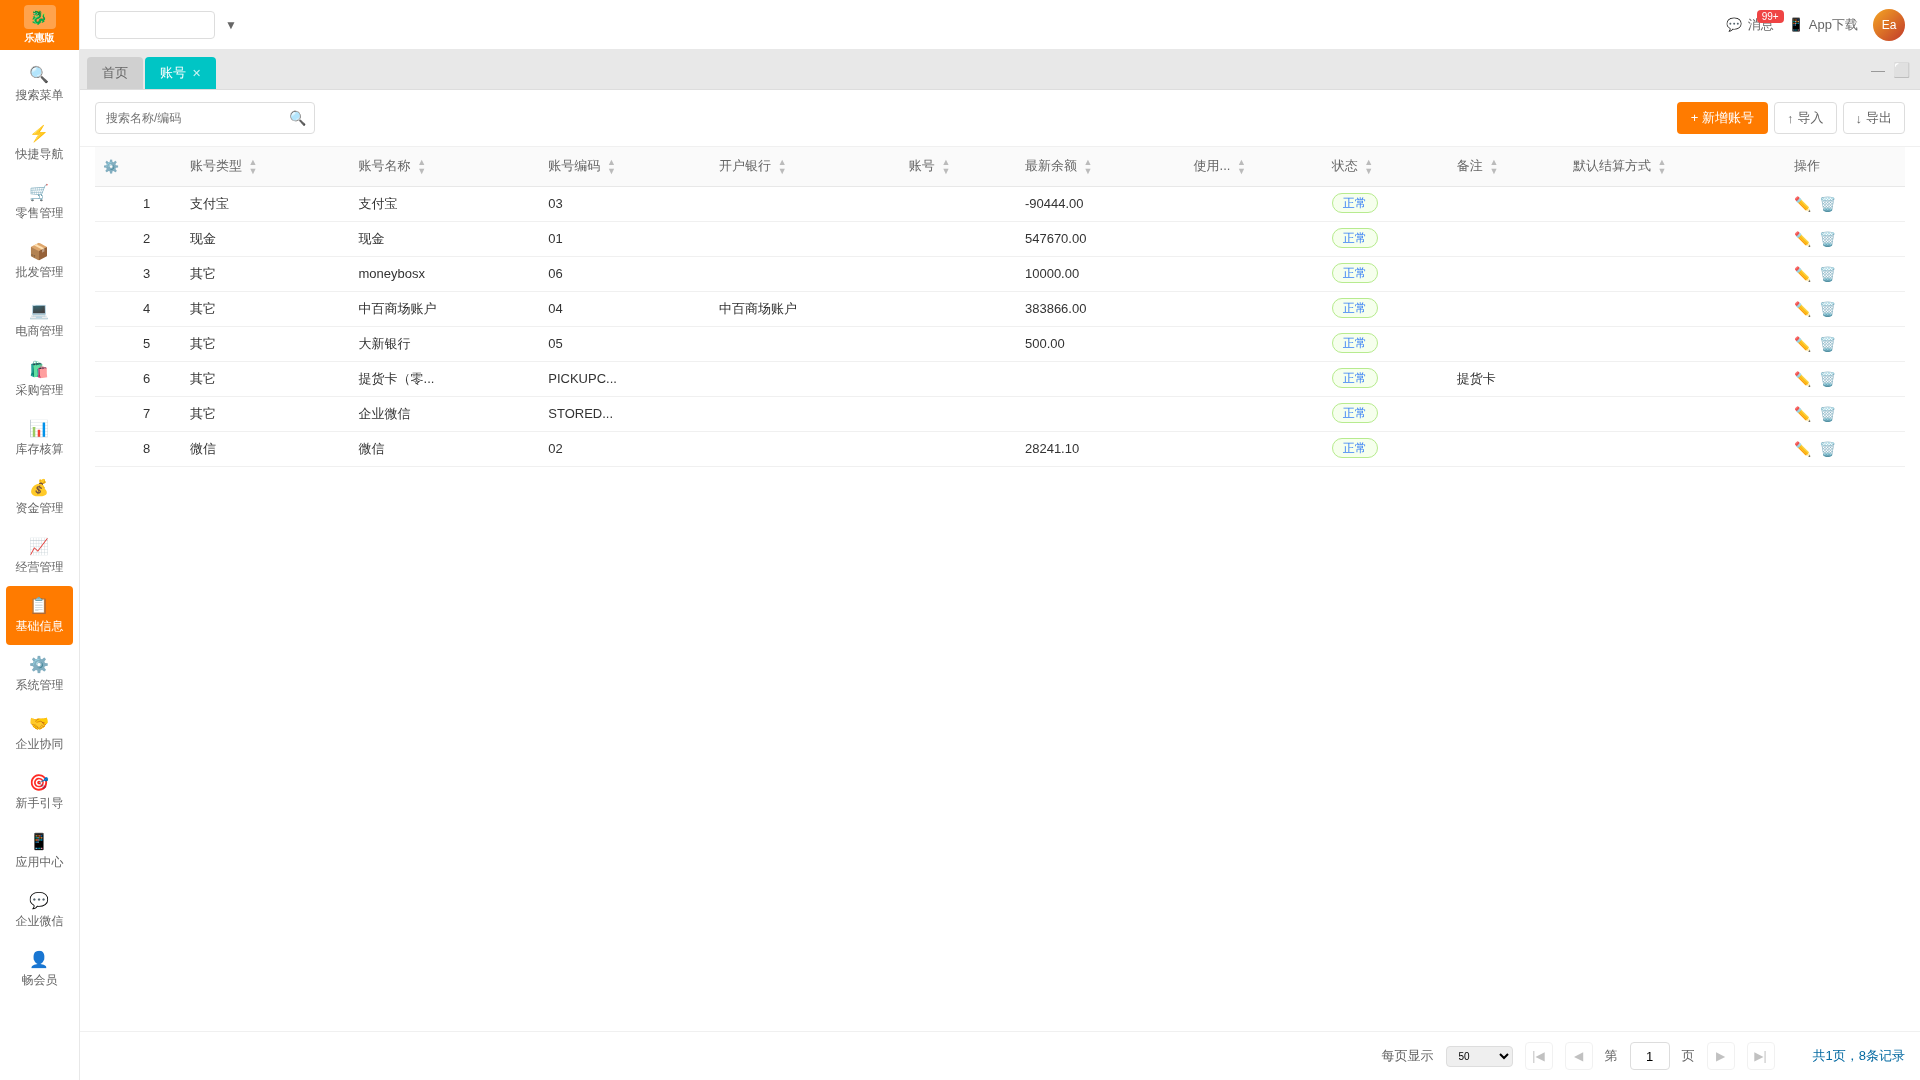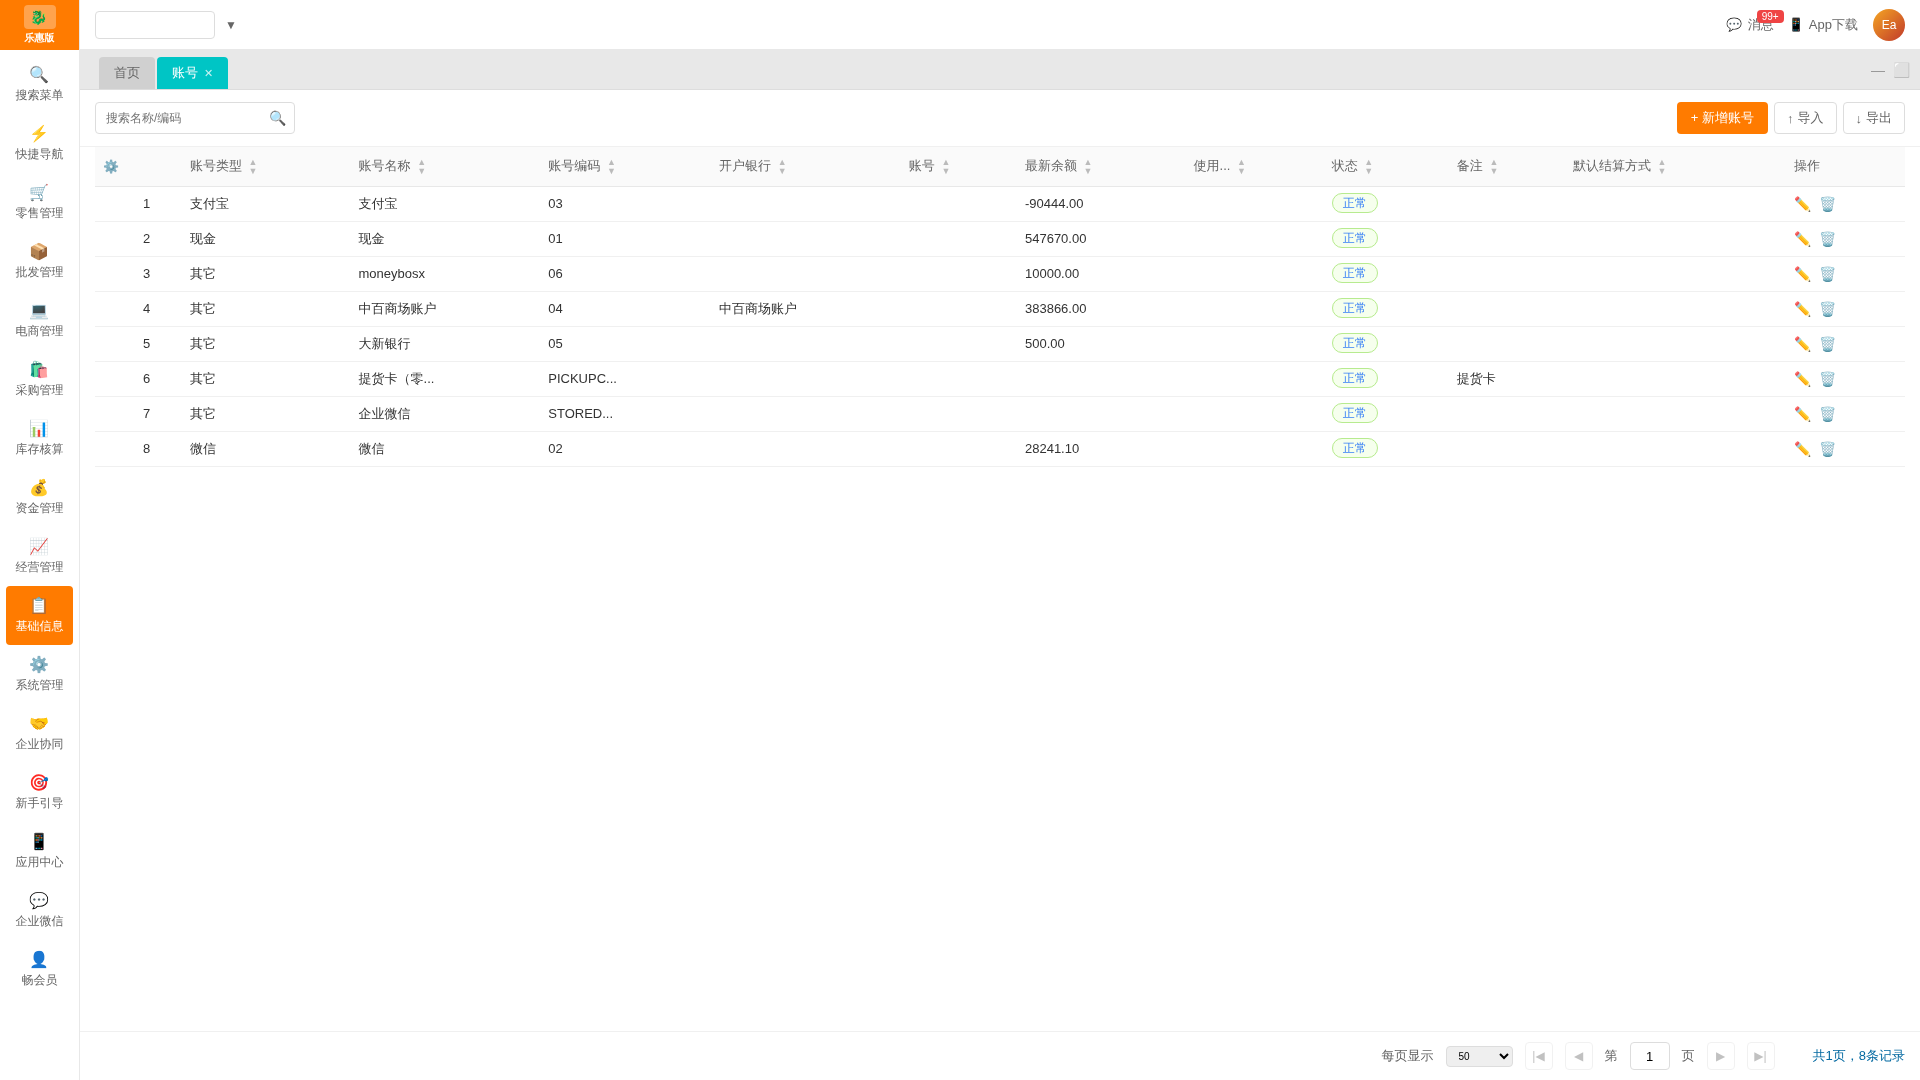--- a/index.html
+++ b/index.html
@@ -148,21 +148,21 @@
       color: white;
       font-size: 12px;
     }
 
     
     .tabbar {
       height: 40px;
       background: #e8e8e8;
       display: flex;
       align-items: flex-end;
-      padding: 0 19px;
+      padding: 0 7px;
       border-bottom: 1px solid #ddd;
       gap: 2px;
     }
     .tab {
       height: 32px;
       padding: 0 15px;
       border-radius: 4px 4px 0 0;
       display: flex;
       align-items: center;
       gap: 6px;
@@ -202,21 +202,21 @@
       display: flex;
       align-items: center;
       gap: 8px;
     }
     .search-input-wrap {
       position: relative;
       display: flex;
       align-items: center;
     }
     .search-input {
-      width: 200px;
+      width: 220px;
       height: 32px;
       border: 1px solid #ddd;
       border-radius: 4px;
       padding: 0 30px 0 10px;
       font-size: 12px;
       outline: none;
     }
     .search-icon {
       position: absolute;
       right: 8px;

